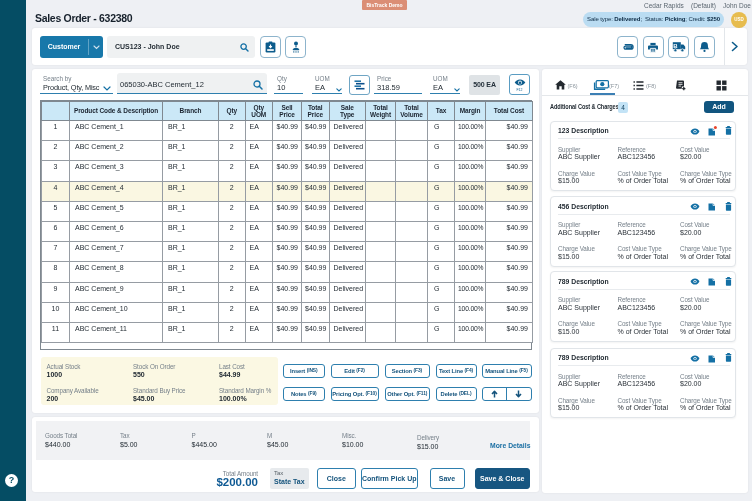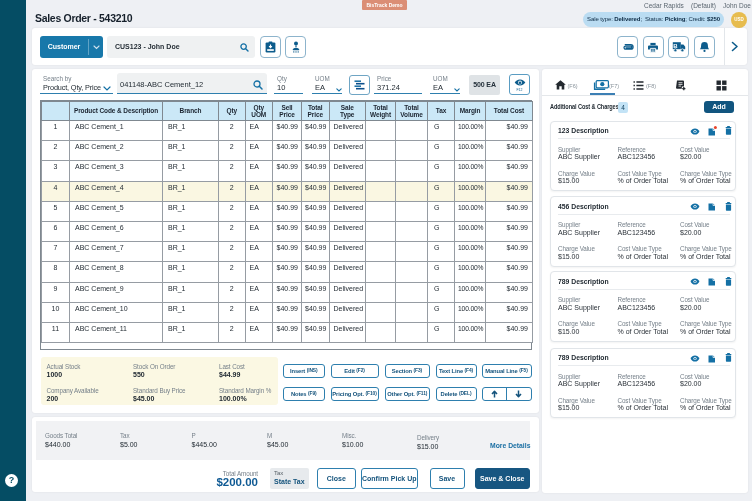--- a/index.html
+++ b/index.html
@@ -11,21 +11,21 @@
 .val { color:#222b33; font-size:7px; }
 .obtn { position:absolute; border:1px solid #2e7fae; border-radius:3px; background:#fff; color:#14537c; font-weight:bold; display:flex; align-items:center; justify-content:center; white-space:nowrap; }
 .ibtn { position:absolute; width:21px; height:22px; border:1px solid #8db4cc; border-radius:4px; background:#fff; display:flex; align-items:center; justify-content:center; }
 </style>
 </head>
 <body>
 
 <div class="abs" style="left:0;top:0;width:26px;height:501px;background:#054d64;"></div>
 <div class="abs" style="left:5px;top:474px;width:13px;height:13px;border-radius:50%;background:#fff;color:#054d64;font-size:9px;font-weight:bold;text-align:center;line-height:13px;">?</div>
 
-<div class="abs" style="left:35px;top:12px;font-size:10.5px;letter-spacing:-0.3px;font-weight:bold;color:#16202b;">Sales Order - 543210</div>
+<div class="abs" style="left:35px;top:12px;font-size:10.5px;letter-spacing:-0.3px;font-weight:bold;color:#16202b;">Sales Order - 632380</div>
 <div class="abs" style="left:362px;top:0;width:45px;height:10px;background:#db8e75;border-radius:1px;color:#fff;font-size:5px;text-align:center;line-height:10px;font-weight:bold;">BisTrack Demo</div>
 <div class="abs" style="left:644px;top:2px;width:104px;font-size:6.5px;color:#5b6670;white-space:nowrap;">Cedar Rapids&nbsp;&nbsp;&nbsp;&nbsp;(Default)&nbsp;&nbsp;&nbsp;&nbsp;John Doe</div>
 <div class="abs" style="left:583px;top:12px;width:141px;height:15px;border-radius:8px;background:#badcf2;color:#0d2b45;font-size:6px;letter-spacing:-0.1px;text-align:center;line-height:15px;white-space:nowrap;">Sale type: <b>Delivered</b>;&nbsp; Status: <b>Picking</b>; Credit: <b>$250</b></div>
 <div class="abs" style="left:731px;top:12px;width:16px;height:16px;border-radius:50%;background:#e7bc4e;color:#fff;font-size:4.5px;font-weight:bold;text-align:center;line-height:16px;">USD</div>
 
 <div class="card" style="left:32px;top:28px;width:715px;height:36.5px;"></div>
 
 <div class="abs" style="left:40px;top:36px;width:63px;height:22px;background:#1878aa;border-radius:3px;">
   <div class="abs" style="left:0;top:0;width:48px;height:22px;color:#fff;font-size:7px;font-weight:bold;text-align:center;line-height:22px;">Customer</div>
   <div class="abs" style="left:48px;top:3px;width:1px;height:16px;background:#5fa3c6;"></div>
@@ -91,28 +91,28 @@
     </svg>
 </div>
 <div class="abs" style="left:723.5px;top:28px;width:1px;height:36.5px;background:#e2e6ea;"></div>
 <svg class="abs" style="left:731px;top:41px;" width="8" height="11" viewBox="0 0 8 11">
     <path d="M1.5 1.5 L6 5.5 L1.5 9.5" stroke="#0d5c8c" stroke-width="1.6" fill="none" stroke-linecap="round" stroke-linejoin="round"></path>
   </svg>
 
 <div class="card" style="left:32px;top:68.5px;width:506.5px;height:344.5px;"></div>
 
 <div class="abs" style="left:43px;top:75px;font-size:6.3px;color:#76808a;">Search by</div>
-<div class="abs" style="left:43px;top:83px;font-size:7.3px;letter-spacing:-0.15px;color:#1d262e;white-space:nowrap;">Product, Qty, Price</div>
+<div class="abs" style="left:43px;top:83px;font-size:7.3px;letter-spacing:-0.15px;color:#1d262e;white-space:nowrap;">Product, Qty, Misc</div>
 <svg class="abs" style="left:103px;top:86px;" width="8" height="5" viewBox="0 0 8 5">
     <path d="M1 1 L4 4 L7 1" stroke="#1470a5" stroke-width="1.2" fill="none" stroke-linecap="round"></path>
   </svg>
 <div class="abs" style="left:40px;top:92.8px;width:73px;height:1.3px;background:#2e7fae;"></div>
 
 <div class="abs" style="left:117px;top:72.5px;width:150px;height:21.5px;background:#eff1f2;border-radius:3px 3px 0 0;"></div>
-<div class="abs" style="left:120px;top:80px;font-size:7.5px;color:#1d262e;">041148-ABC Cement_12</div>
+<div class="abs" style="left:120px;top:80px;font-size:7.5px;color:#1d262e;">065030-ABC Cement_12</div>
 <svg class="abs" style="left:253px;top:80px;" width="10" height="10" viewBox="0 0 10 10">
     <circle cx="4" cy="4" r="3" stroke="#1470a5" stroke-width="1.3" fill="none"></circle>
     <path d="M6.3 6.3 L9 9" stroke="#1470a5" stroke-width="1.5" stroke-linecap="round"></path>
   </svg>
 <div class="abs" style="left:117px;top:92.8px;width:150px;height:1.3px;background:#2e7fae;"></div>
 
 <div class="abs" style="left:277px;top:75px;font-size:6.3px;color:#76808a;">Qty</div>
 <div class="abs" style="left:277px;top:83px;font-size:7.5px;color:#1d262e;">10</div>
 <div class="abs" style="left:274px;top:92.8px;width:29px;height:1.3px;background:#2e7fae;"></div>
 
@@ -126,21 +126,21 @@
 <div class="abs" style="left:348.5px;top:74.5px;width:21px;height:20px;border:1.3px solid #6fa5c4;border-radius:3px;background:#fff;">
   <svg class="abs" style="left:4px;top:4px;" width="11" height="10" viewBox="0 0 11 10">
       <path d="M0.5 1.2 h6.5" stroke="#2173a6" stroke-width="1.6"></path>
       <path d="M2 3.7 h8.5" stroke="#0d4f8b" stroke-width="1.6"></path>
       <path d="M0.5 6.2 h6.5" stroke="#2173a6" stroke-width="1.6"></path>
       <path d="M2 8.7 h8.5" stroke="#0d4f8b" stroke-width="1.6"></path>
     </svg>
 </div>
 
 <div class="abs" style="left:377px;top:75px;font-size:6.3px;color:#76808a;">Price</div>
-<div class="abs" style="left:377px;top:83px;font-size:7.5px;color:#1d262e;">371.24</div>
+<div class="abs" style="left:377px;top:83px;font-size:7.5px;color:#1d262e;">318.59</div>
 <div class="abs" style="left:374px;top:92.8px;width:48px;height:1.3px;background:#2e7fae;"></div>
 
 <div class="abs" style="left:433px;top:75px;font-size:6.3px;color:#76808a;">UOM</div>
 <div class="abs" style="left:433px;top:83px;font-size:7.5px;color:#1d262e;">EA</div>
 <svg class="abs" style="left:454px;top:88px;" width="6" height="4" viewBox="0 0 6 4">
     <path d="M0.8 0.8 L3 3 L5.2 0.8" stroke="#1470a5" stroke-width="1.1" fill="none" stroke-linecap="round"></path>
   </svg>
 <div class="abs" style="left:430px;top:92.8px;width:30px;height:1.3px;background:#2e7fae;"></div>
 
 <div class="abs" style="left:469px;top:74.5px;width:31px;height:20px;background:#dfe3e6;border-radius:2px;color:#24303a;font-size:7px;letter-spacing:-0.1px;font-weight:bold;text-align:center;line-height:20px;">500 EA</div>

